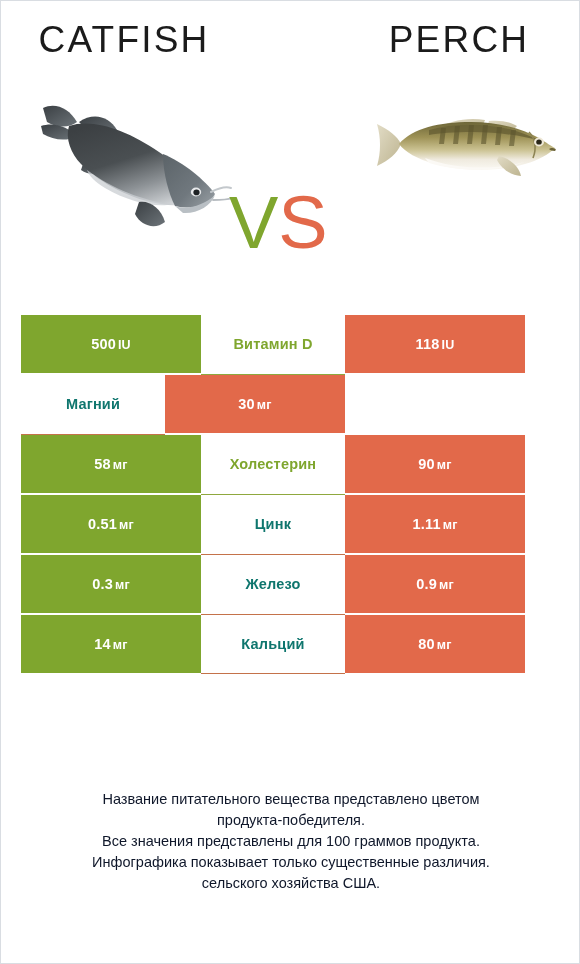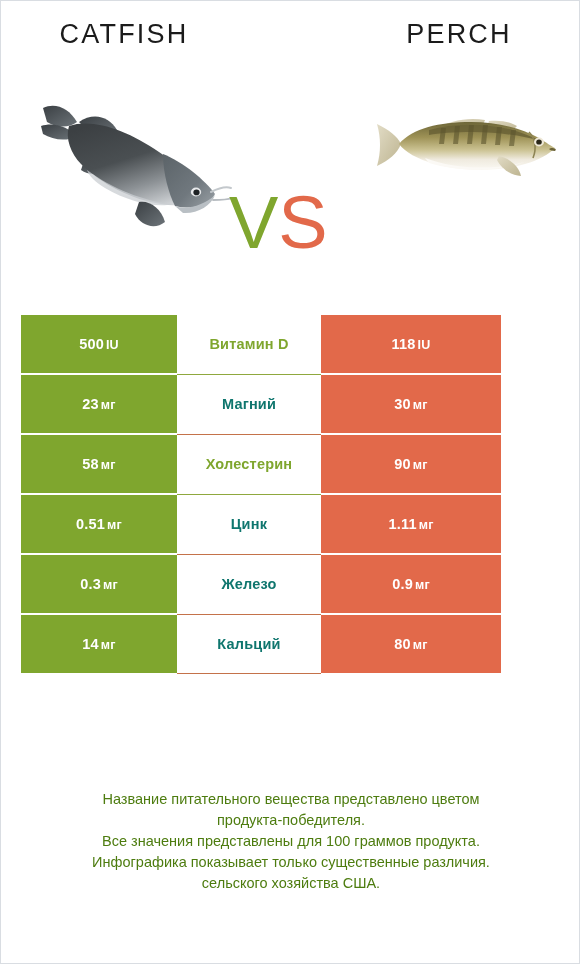--- a/index.html
+++ b/index.html
@@ -23,21 +23,21 @@
   
   .titles {
     position: absolute;
     top: 18px;
     left: 0;
     width: 580px;
     height: 40px;
   }
   .fish-title {
     position: absolute;
-    font-size: 27px;
+    font-size: 37px;
     font-weight: 300;
     letter-spacing: 2.2px;
     color: #1b1b1b;
     white-space: nowrap;
   }
   .fish-title.left  { left: 0;   width: 246px; text-align: center; }
   .fish-title.right { left: 336px; width: 244px; text-align: center; }
 
   
   .hero {
@@ -92,21 +92,21 @@
     margin-bottom: 2px;
   }
   .row:last-child { margin-bottom: 0; }
 
   .cell {
     display: flex;
     align-items: center;
     justify-content: center;
     box-sizing: border-box;
   }
-  .cell-left  { width: 156px; background: #7FA62E; }
+  .cell-left  { width: 180px; background: #7FA62E; }
   .cell-mid   { width: 144px; background: #ffffff; position: relative; }
   .cell-right { width: 180px; background: #E2694A; }
 
   .val {
     color: #ffffff;
     font-size: 14.5px;
     font-weight: bold;
     letter-spacing: 0.2px;
     white-space: nowrap;
   }
@@ -139,21 +139,21 @@
 
   
   .footer {
     position: absolute;
     left: 20px;
     top: 788px;
     width: 540px;
     text-align: center;
     font-size: 14.5px;
     line-height: 21px;
-    color: #4d7c0f;
+    color: #0f172a;
     font-weight: 300;
   }
   .footer div { white-space: nowrap; }
 </style>
 </head>
 <body>
 
 <div id="page">
 
   <div class="titles">
@@ -271,23 +271,20 @@
       <div class="cell cell-mid">
         <span class="nutrient win-green">Витамин D</span>
       </div>
       <div class="cell cell-right">
         <span class="val"><span>118</span><span class="unit">IU</span></span>
       </div>
     </div>
 
 
     <div class="row sep-orange">
-      <div class="cell cell-left">
-        <span class="val"><span>23</span><span class="unit">мг</span></span>
-      </div>
       <div class="cell cell-mid">
         <span class="nutrient win-orange">Магний</span>
       </div>
       <div class="cell cell-right">
         <span class="val"><span>30</span><span class="unit">мг</span></span>
       </div>
     </div>
 
     <div class="row sep-green">
       <div class="cell cell-left">

